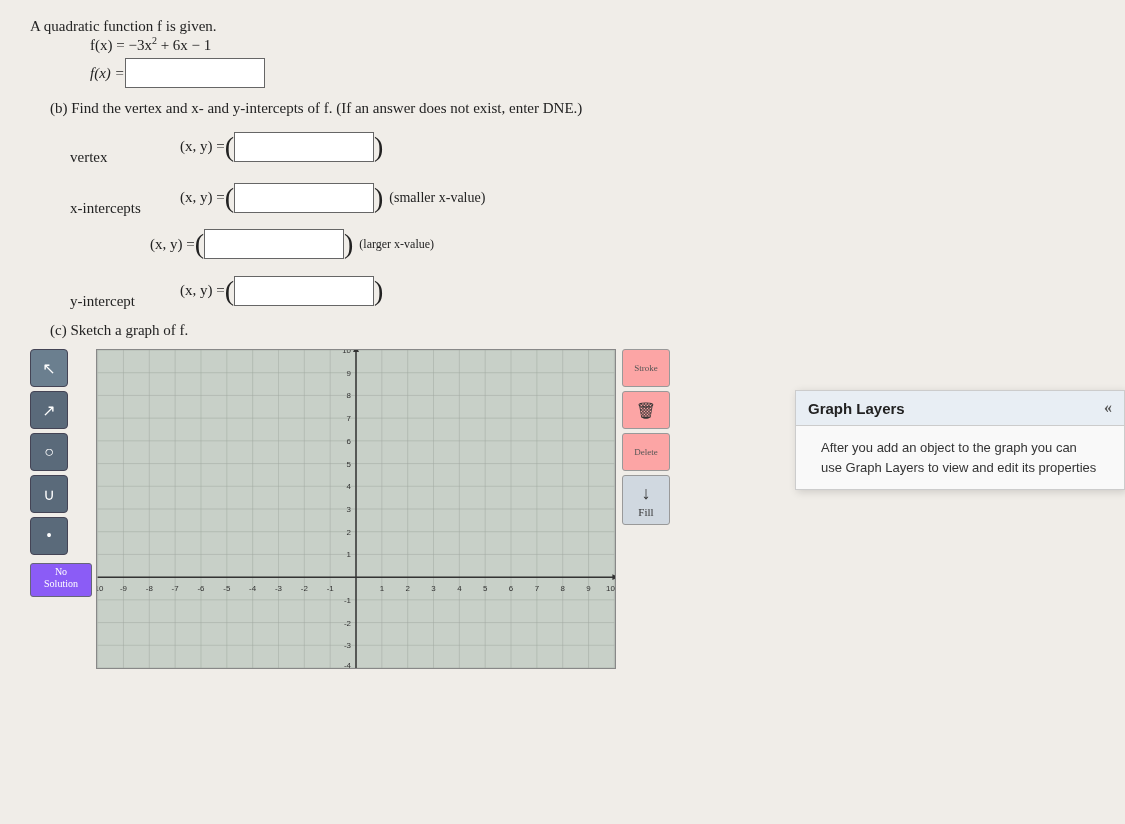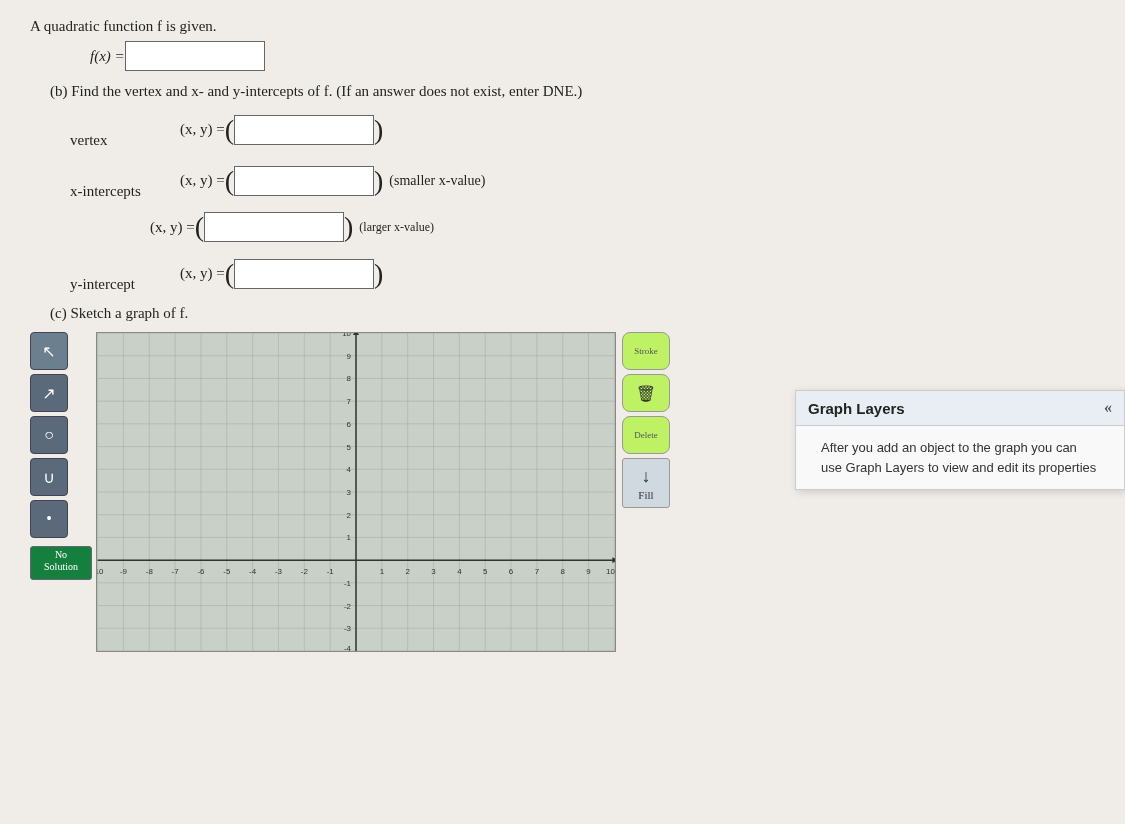--- a/index.html
+++ b/index.html
@@ -15,21 +15,21 @@
 
     .page {
       background: #f0ede8;
       padding: 18px 30px 10px 30px;
       min-height: 824px;
       position: relative;
     }
 
     .problem-text {
       font-size: 15px;
-      margin-bottom: 6px;
+      margin-bottom: 0;
     }
 
     .problem-eq {
       font-size: 15px;
       margin-left: 60px;
       margin-bottom: 4px;
     }
 
     .sub-question {
       font-size: 15px;
@@ -97,21 +97,21 @@
       font-size: 16px;
     }
 
     .tool-btn.active {
       background: #6b7f8f;
     }
 
     .no-solution-btn {
       width: 62px;
       height: 34px;
-      background: #15803d;
+      background: #8b5cf6;
       border: 1px solid #667;
       border-radius: 3px;
       font-size: 10px;
       color: white;
       text-align: center;
       cursor: pointer;
       margin-top: 4px;
       padding: 2px;
       line-height: 1.2;
     }
@@ -137,23 +137,23 @@
       display: flex;
       flex-direction: column;
       gap: 4px;
       margin-left: 6px;
       align-items: center;
     }
 
     .rt-btn {
       width: 48px;
       height: 38px;
-      background: #bef264;
+      background: #fca5a5;
       border: 1px solid #999;
-      border-radius: 8px;
+      border-radius: 3px;
       font-size: 10px;
       text-align: center;
       cursor: pointer;
       display: flex;
       align-items: center;
       justify-content: center;
       color: #333;
     }
 
     .fill-btn {
@@ -225,20 +225,23 @@
       margin-left: 120px;
     }
   </style>
 </head>
 <body>
 
 <div class="page">
 
   <div class="problem-text">A quadratic function f is given.</div>
 
+  <div class="problem-eq">
+    f(x) = −3x<sup>2</sup> + 6x − 1
+  </div>
 
 
   <div class="answer-row" style="margin-left:60px;">
     <span style="font-style:italic;">f(x) =</span>
     <input class="answer-box" type="text" style="">
   </div>
 
   <div class="sub-question">(b) Find the vertex and x- and y-intercepts of f. (If an answer does not exist, enter DNE.)</div>
 
   <div class="answer-row">

